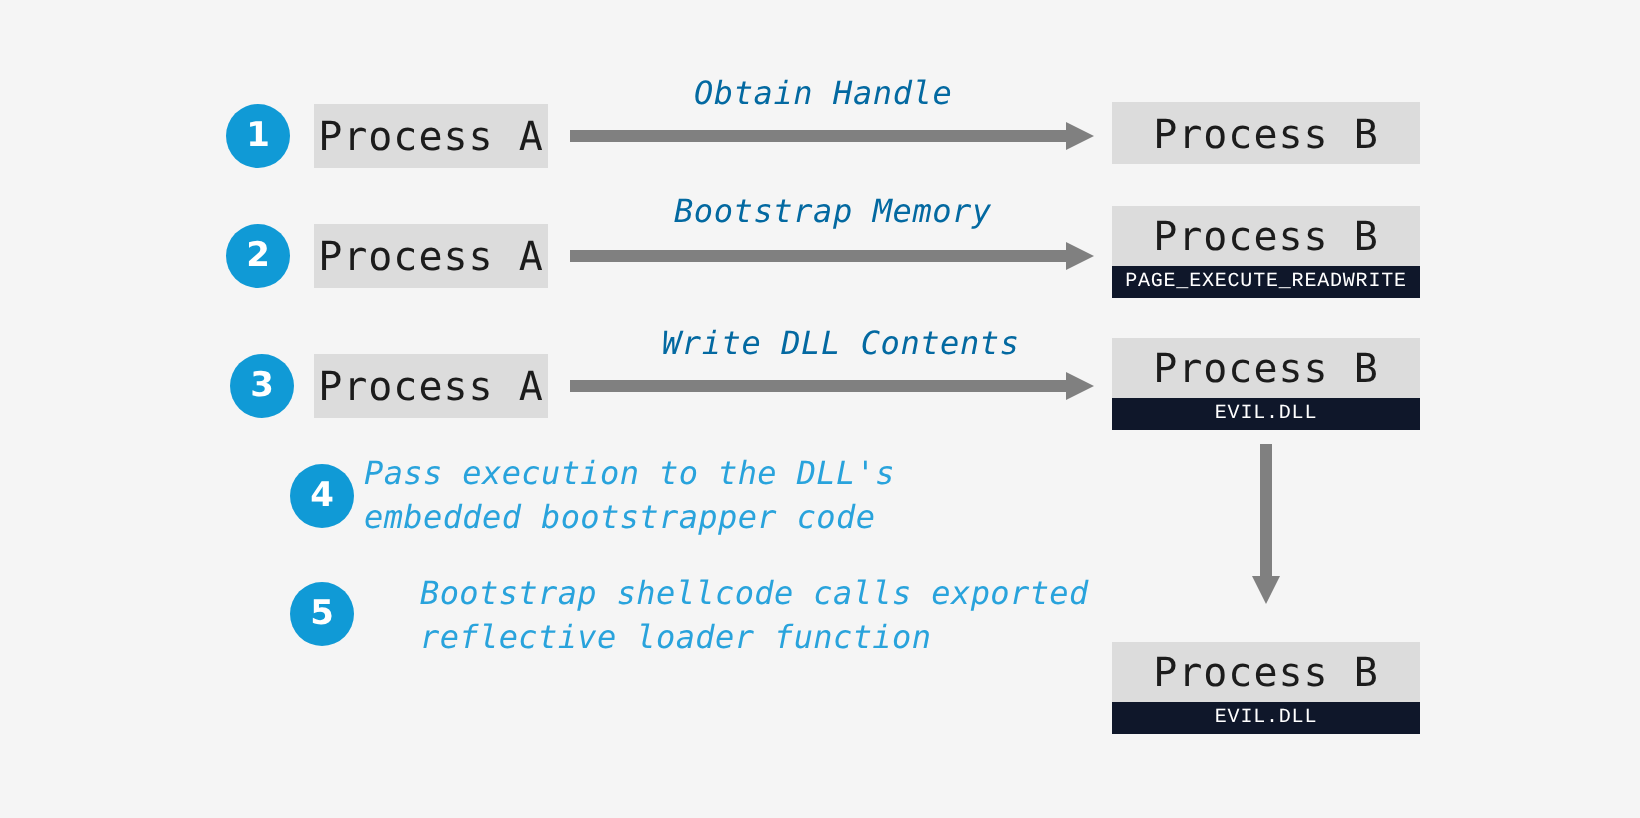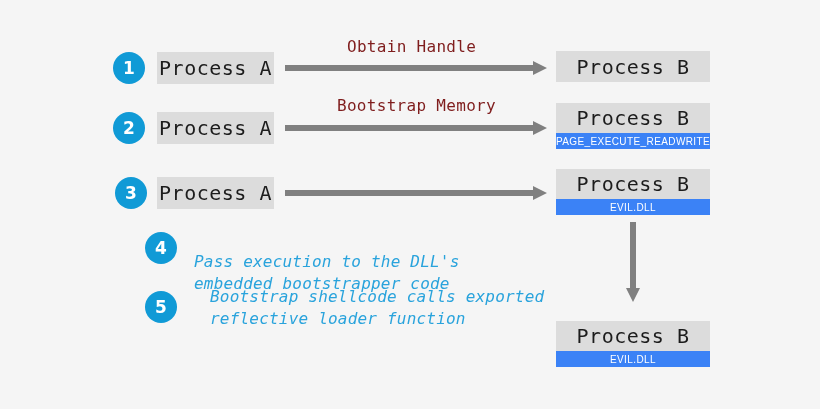--- a/index.html
+++ b/index.html
@@ -46,23 +46,23 @@
     font-family: "DejaVu Sans Mono", monospace;
     font-size: 20px;
     letter-spacing: 0.5px;
     display: flex;
     align-items: center;
     justify-content: center;
     box-sizing: border-box;
   }
   .proc-sub {
     position: absolute;
-    background: #3b82f6;
+    background: #0f172a;
     color: #ffffff;
-    font-family: Liberation Sans, sans-serif;
+    font-family: Liberation Mono, monospace;
     font-size: 10px;
     letter-spacing: 0.4px;
     display: flex;
     align-items: center;
     justify-content: center;
     box-sizing: border-box;
   }
 
   
   .arrow-h {
@@ -71,22 +71,23 @@
   }
   .arrow-v {
     position: absolute;
     width: 14px;
   }
   .arrow-h svg, .arrow-v svg { display: block; }
 
   
   .arrow-label {
     position: absolute;
-    color: #7f1d1d;
+    color: #0369a1;
     font-family: "DejaVu Sans Mono", monospace;
+    font-style: italic;
     font-size: 16px;
     letter-spacing: 0.3px;
     white-space: nowrap;
   }
   .step-text {
     position: absolute;
     color: #29a3dc;
     font-family: "DejaVu Sans Mono", monospace;
     font-style: italic;
     font-size: 16px;
@@ -126,32 +127,33 @@
     </svg>
   </div>
 
   <div class="proc-box" style="left:556px; top:103px; width:154px; height:30px;">Process B</div>
   <div class="proc-sub" style="left:556px; top:133px; width:154px; height:16px;">PAGE_EXECUTE_READWRITE</div>
 
   <div class="step-badge" style="left:115px; top:177px;">3</div>
 
   <div class="proc-box" style="left:157px; top:177px; width:117px; height:32px;">Process A</div>
 
+  <div class="arrow-label" style="left:331px; top:162px;">Write DLL Contents</div>
 
   <div class="arrow-h" style="left:285px; top:186px; width:262px;">
     <svg width="262" height="14" viewBox="0 0 262 14">
       <path d="M0 4 L248 4 L248 0 L262 7 L248 14 L248 10 L0 10 Z" fill="#808080"></path>
     </svg>
   </div>
 
   <div class="proc-box" style="left:556px; top:169px; width:154px; height:30px;">Process B</div>
   <div class="proc-sub" style="left:556px; top:199px; width:154px; height:16px;">EVIL.DLL</div>
 
   <div class="step-badge" style="left:145px; top:232px;">4</div>
-  <div class="step-text" style="left:194px; top:226px; width:350px;margin-top:25px;">Pass execution to the DLL's
+  <div class="step-text" style="left:182px; top:226px; width:350px;">Pass execution to the DLL's
 embedded bootstrapper code</div>
 
   <div class="step-badge" style="left:145px; top:291px;">5</div>
   <div class="step-text" style="left:182px; top:286px; width:380px;margin-left:28px;">Bootstrap shellcode calls exported
 reflective loader function</div>
 
   <div class="arrow-v" style="left:626px; top:222px; height:80px;">
     <svg width="14" height="80" viewBox="0 0 14 80">
       <path d="M4 0 L10 0 L10 66 L14 66 L7 80 L0 66 L4 66 Z" fill="#808080"></path>
     </svg>

